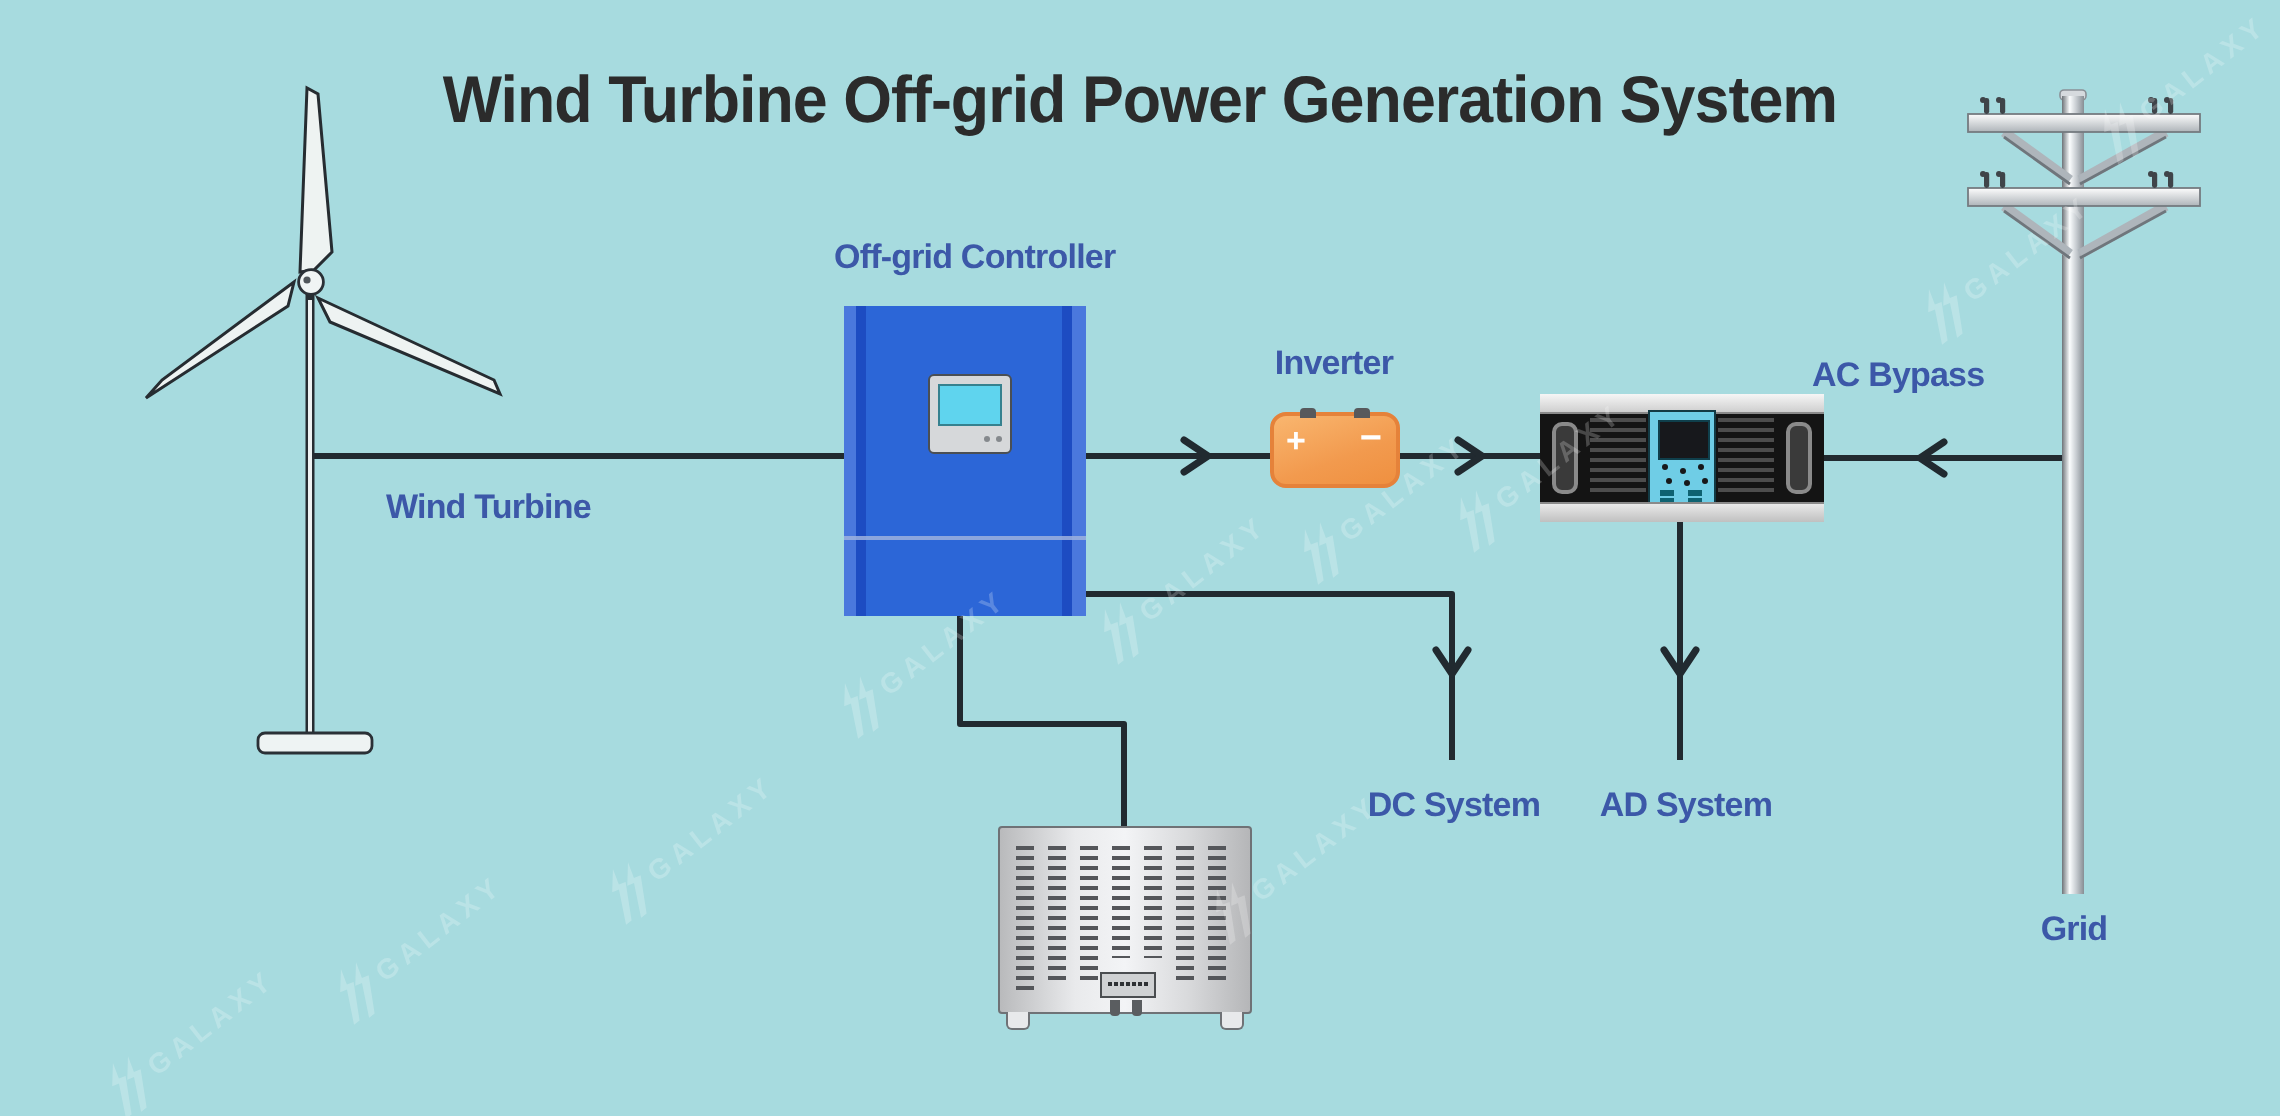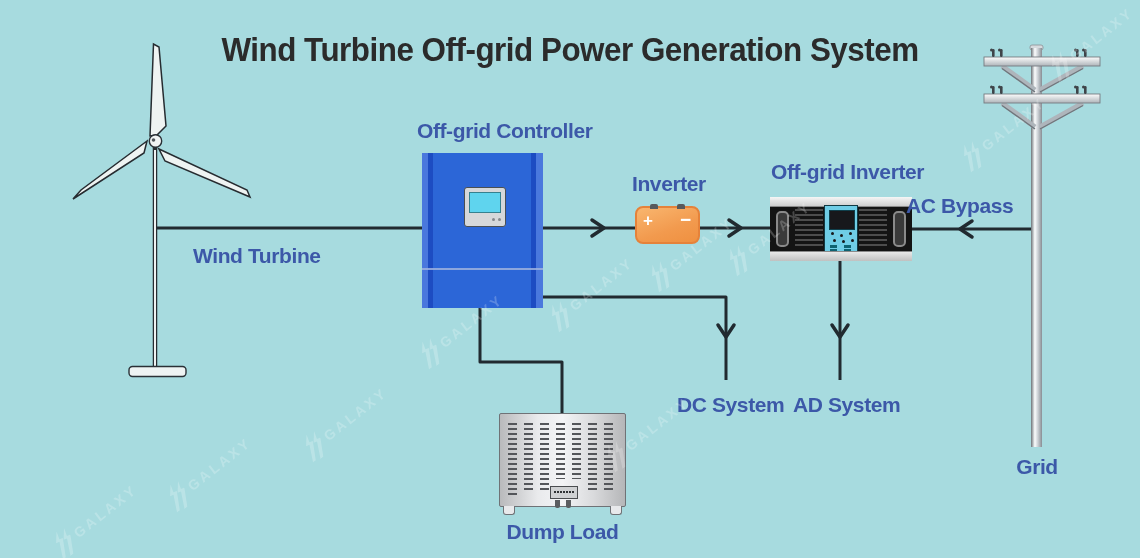--- a/index.html
+++ b/index.html
@@ -8,21 +8,21 @@
     background:#a7dbdf;font-family:Liberation Sans, sans-serif;padding-left:24px;
   }
   
   .title{
     position:absolute;left:0;top:31px;width:1140px;text-align:center;
     font-size:33px;font-weight:bold;color:#2b2b2b;letter-spacing:-.5px;
     transform:scaleX(.95);
   }
   
   .lbl{
-    position:absolute;font-size:21px;font-weight:bold;color:#3c58a8;
+    position:absolute;font-size:17px;font-weight:bold;color:#3c58a8;
     letter-spacing:-.4px;white-space:nowrap;
   }
   .lbl.center{text-align:center;}
   
   .controller{
     position:absolute;left:422px;top:153px;width:121px;height:155px;
     background:linear-gradient(90deg,
       #4a78dd 0px,#4a78dd 6px,
       #1d4cc2 6px,#1d4cc2 11px,
       #2c66d7 11px,#2c66d7 109px,
@@ -239,27 +239,25 @@
       <div class="dots"></div>
     </div>
     <div class="dump-pin" style="left:55px;"></div>
     <div class="dump-pin" style="left:66px;"></div>
     <div class="dump-foot" style="left:3px;"></div>
     <div class="dump-foot" style="right:3px;"></div>
   </div>
 
   <div class="lbl" style="left:417px;top:119px;">Off-grid Controller</div>
   <div class="lbl center" style="left:632px;top:172px;width:70px;">Inverter</div>
-  <div class="lbl center" style="left:771px;top:160px;width:140px;">Off-grid Inverter</div>
-  <div class="lbl" style="left:906px;top:194px;">AC Bypass</div>
+  <div class="lbl" style="left:906px;top:178px;">AC Bypass</div>
   <div class="lbl" style="left:193px;top:244px;">Wind Turbine</div>
   <div class="lbl center" style="left:677px;top:393px;width:100px;">DC System</div>
   <div class="lbl center" style="left:793px;top:393px;width:100px;">AD System</div>
   <div class="lbl center" style="left:1002px;top:455px;width:70px;">Grid</div>
-  <div class="lbl center" style="left:500px;top:520px;width:125px;">Dump Load</div>
 
 <div class="wm" style="left: 1040px; top: 28px;">
       <svg width="22" height="28" viewBox="0 0 22 28">
         <path d="M1 26 L9 10 L5.5 9 L13 0 L10.5 8 L14 9 L4.5 26 Z" fill="#fff"></path>
         <path d="M9 28 L17 12 L13.5 11 L21 2 L18.5 10 L22 11 L12.5 28 Z" fill="#fff"></path>
       </svg>
       <span class="wm-t">GALAXY</span>
     </div>
     <div class="wm" style="left: 952px; top: 118px;">
       <svg width="22" height="28" viewBox="0 0 22 28">

